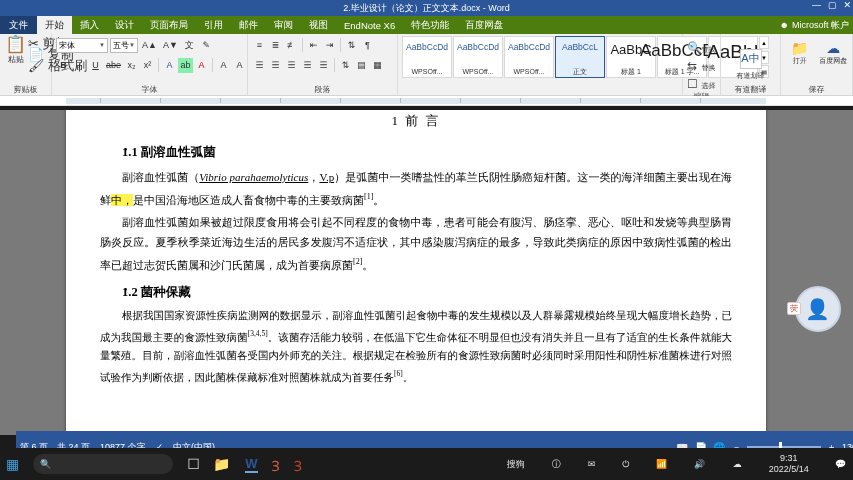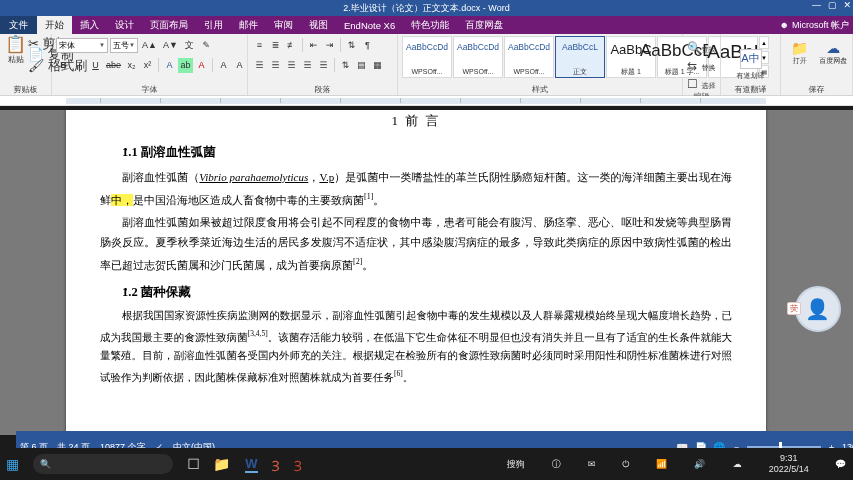--- a/index.html
+++ b/index.html
@@ -17,21 +17,21 @@
     height:16px; background:#2b579a; color:#fff;
     display:flex; align-items:center; justify-content:center;
     font-size:9px; position:relative;
   }
   .titlebar .doc-title { white-space:nowrap; }
   .win-btns { position:absolute; right:2px; top:0; display:flex; gap:7px; font-size:9px; }
   .win-btns span { color:#fff; }
 
   
   .tabbar {
-    height:18px; background:#701a75; display:flex; align-items:stretch;
+    height:18px; background:#4d7c0f; display:flex; align-items:stretch;
     font-size:9.5px; color:#fff; position:relative;
   }
   .tab-file {
     background:#1e3f6f; color:#fff; padding:0 9px; display:flex; align-items:center;
   }
   .tab {
     padding:0 8px; display:flex; align-items:center; color:#fff; white-space:nowrap;
   }
   .tab.active { background:#f1f1f1; color:#1b1b1b; }
   .tabbar-right {
@@ -336,21 +336,20 @@
             <div class="style-prev big2">AaBbI</div>
             <div class="style-name"></div>
           </div>
           <div class="gal-scroll">
             <div>▲</div>
             <div>▼</div>
             <div>▤</div>
           </div>
         </div>
       </div>
-      <div class="grp-label">样式</div>
     </div>
 
     <div class="grp smallgrp">
       <div class="grp-body" style="flex-direction:column;">
         <div style="padding-top:2px">
           <div>
             <span class="ico" style="display:inline-block;width:10px">🔍</span>
             <span class="lbl" style="display:inline">查找</span>
           </div>
           <div>

